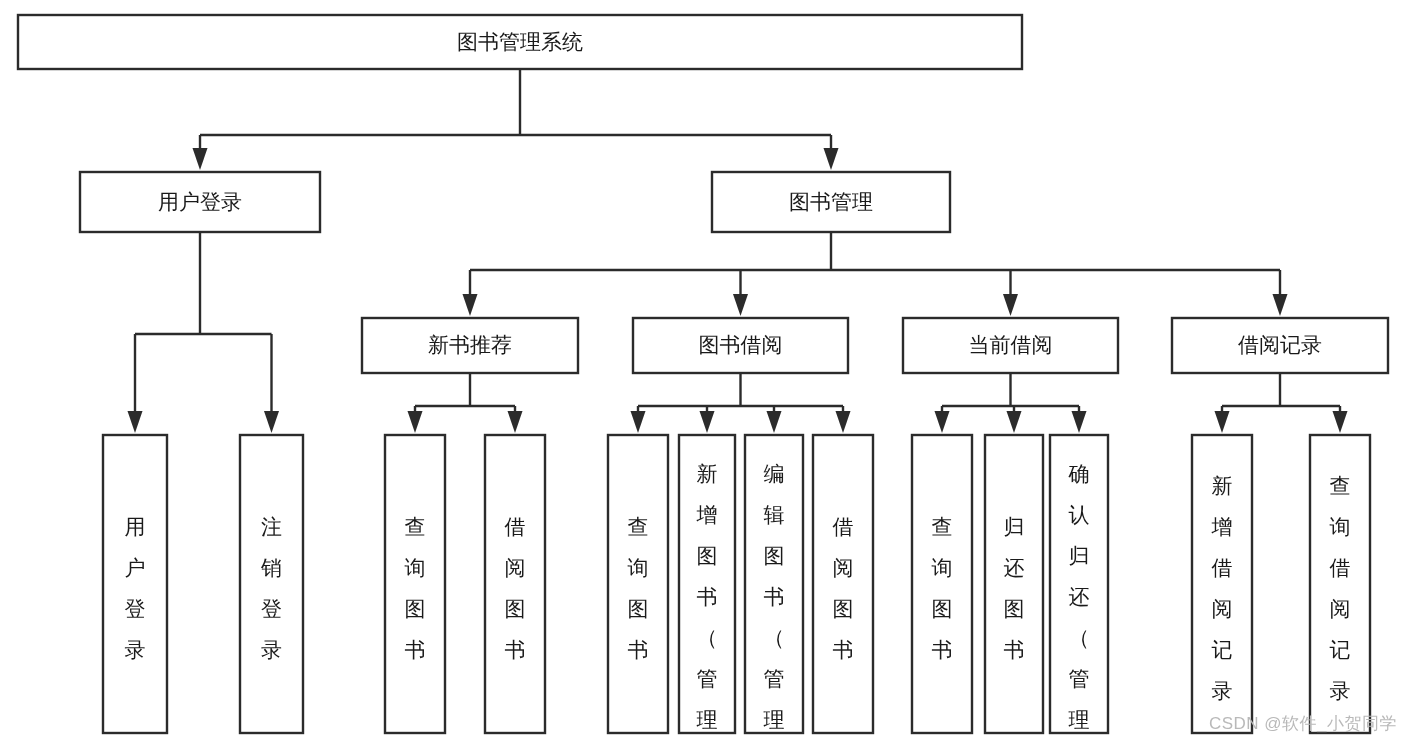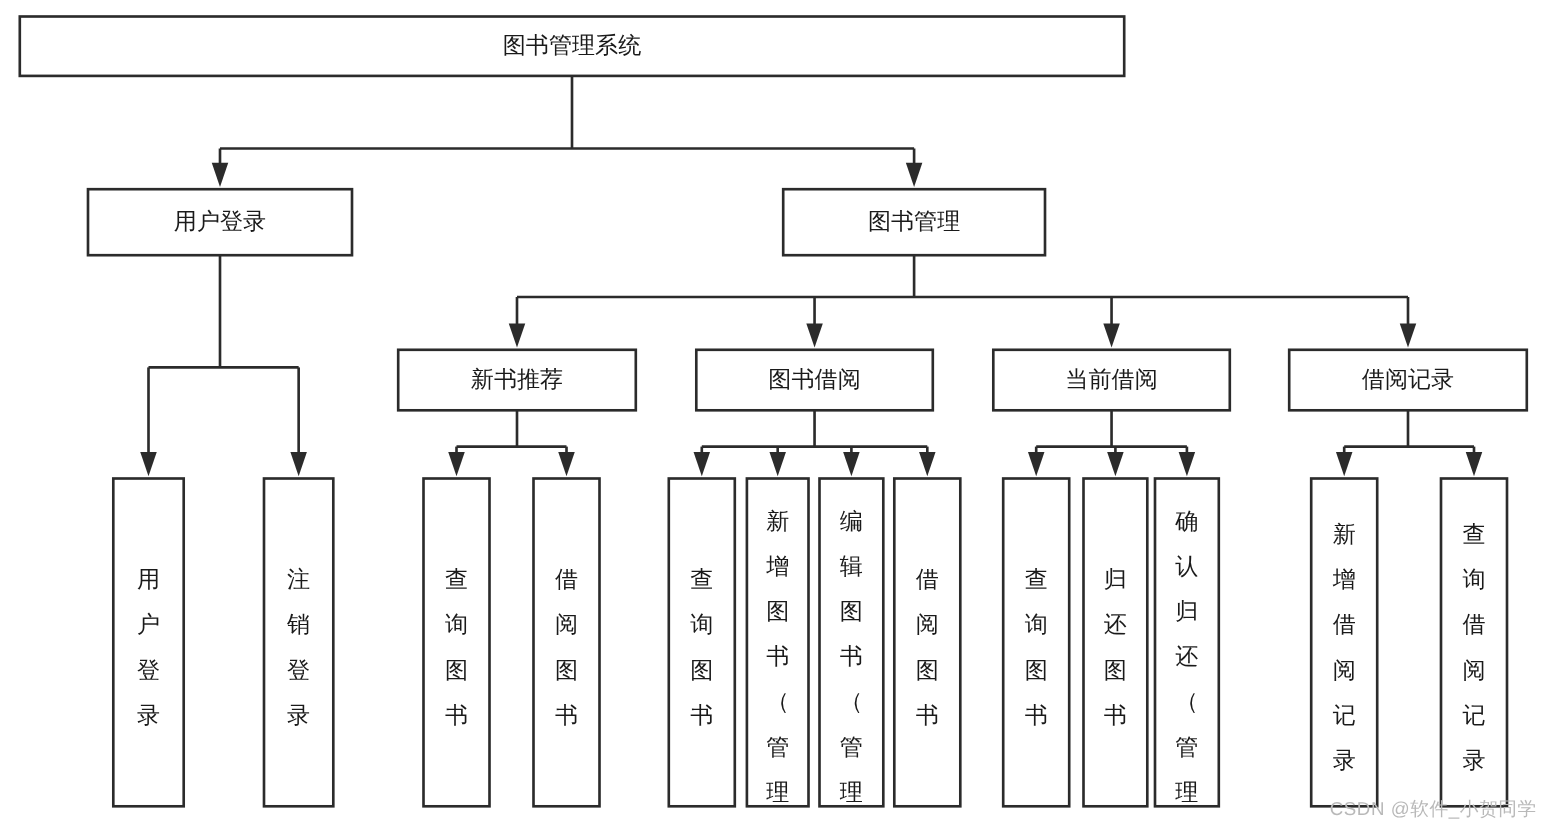--- a/index.html
+++ b/index.html
@@ -50,21 +50,21 @@
   }
   .node-label-v {
     font-family: "Liberation Sans", "DejaVu Sans", sans-serif;
     font-size: 21px;
     fill: #1a1a1a;
     text-anchor: middle;
   }
   .watermark {
     position: absolute;
     right: 8px;
-    bottom: 0;
+    bottom: 12px;
     font-family: "Liberation Sans", "DejaVu Sans", sans-serif;
     font-size: 17px;
     color: #b9b9b9;
     white-space: nowrap;
     letter-spacing: 0.5px;
     user-select: none;
   }
 </style>
 </head>
 <body>

